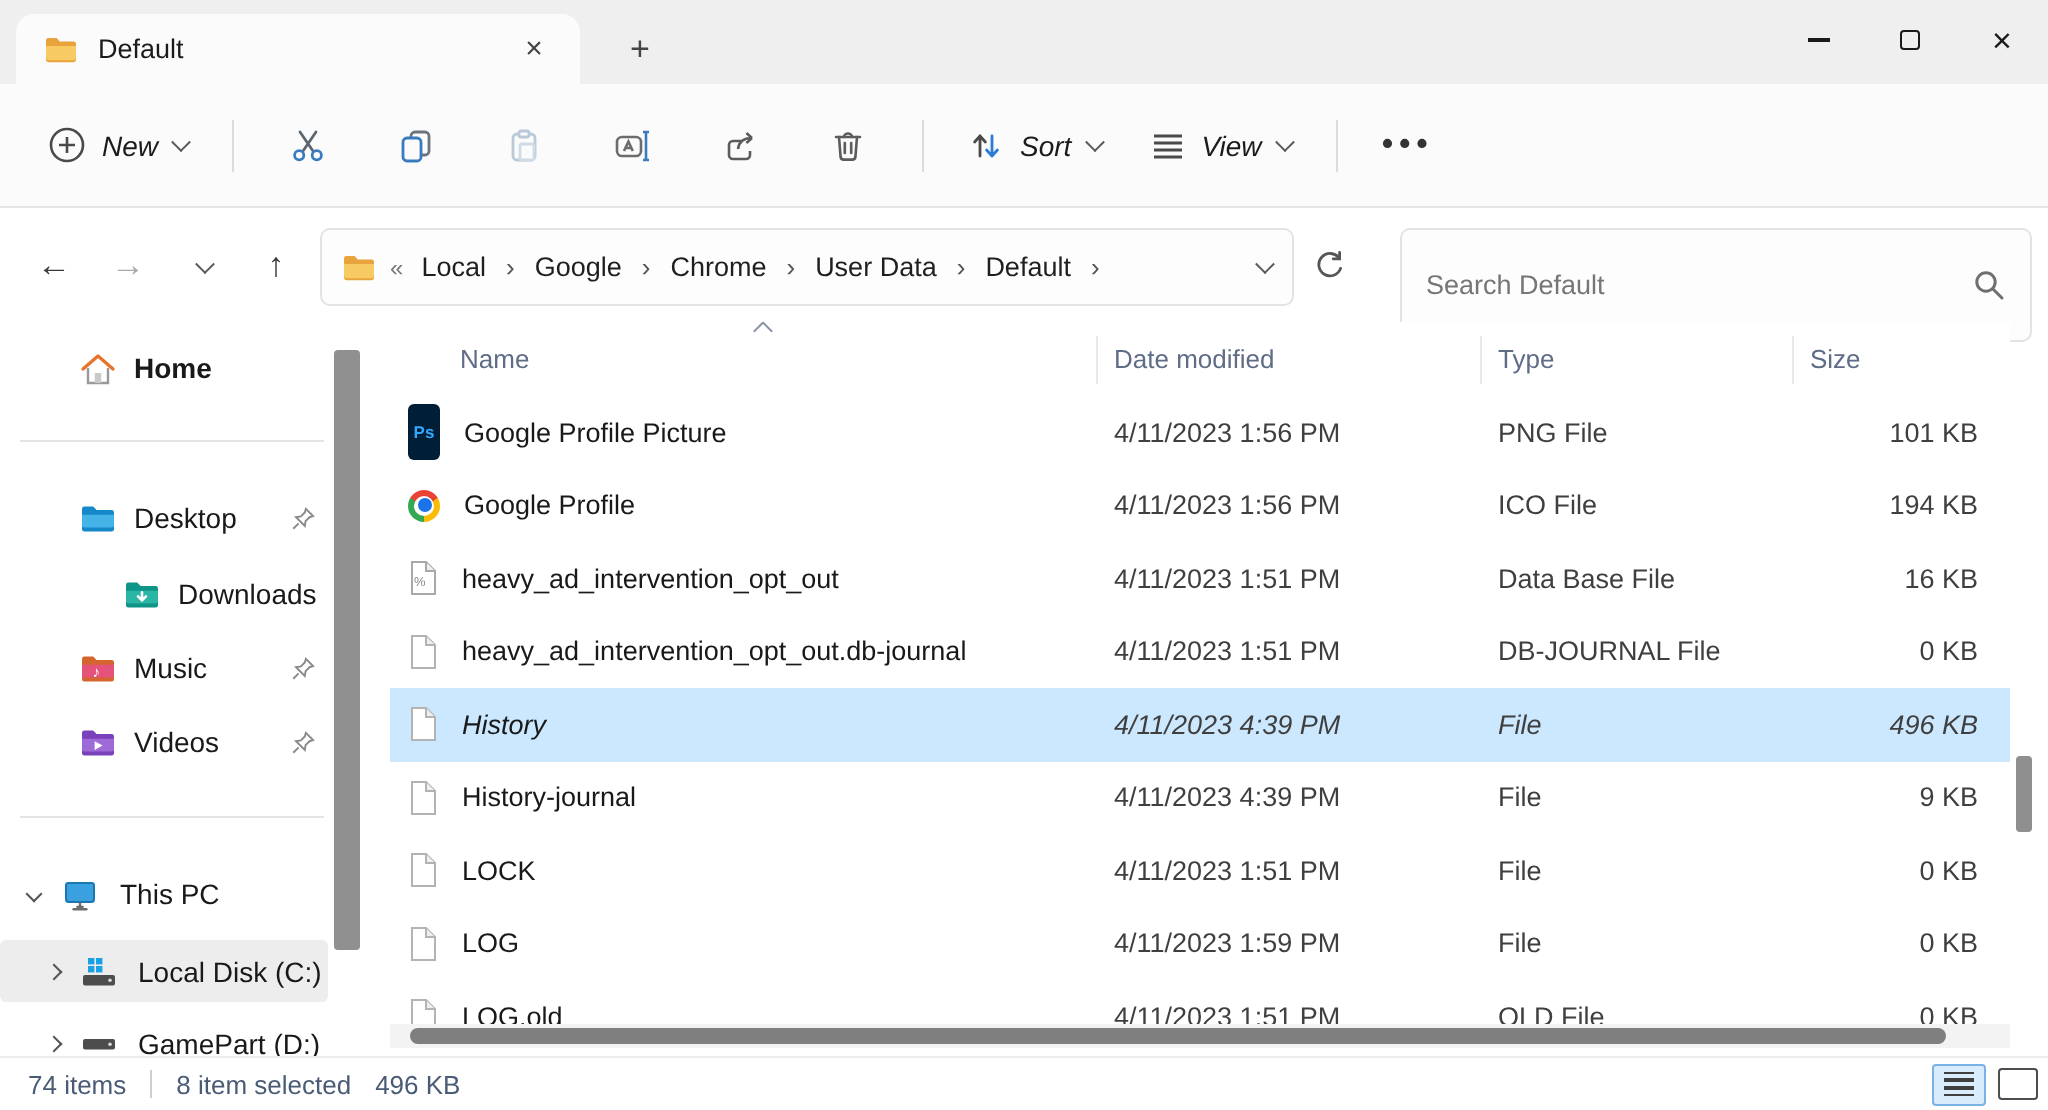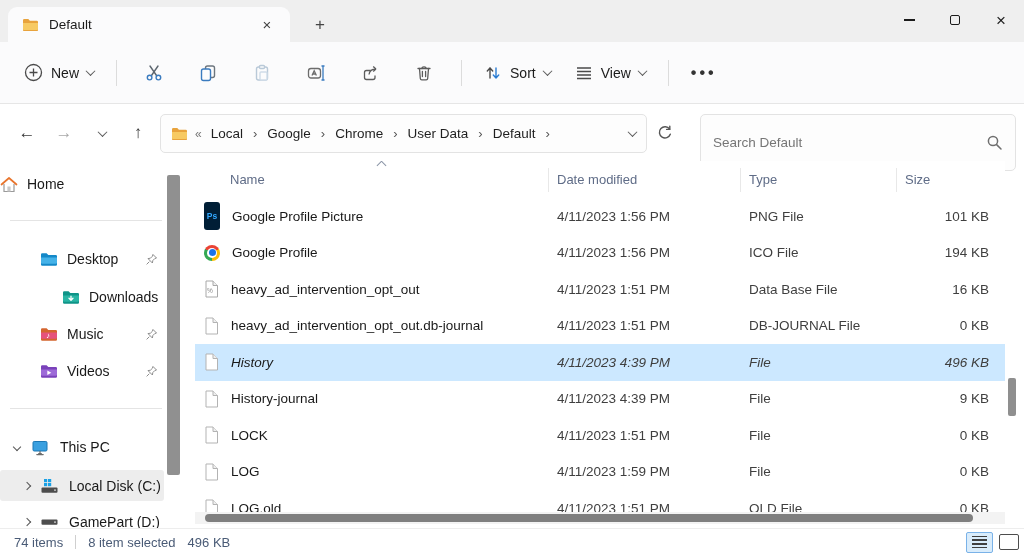--- a/index.html
+++ b/index.html
@@ -20,21 +20,21 @@
   .wc-btn { width:46px; height:40px; border:none; background:transparent; display:flex;
             align-items:center; justify-content:center; cursor:pointer; color:#1b1b1b; }
   .wc-min-glyph { display:block; width:11px; height:1.4px; background:#1b1b1b; }
   .wc-max-glyph { display:block; width:10px; height:10px; border:1.2px solid #1b1b1b; border-radius:2px; }
   .wc-close-glyph { font-size:17px; line-height:1; color:#1b1b1b; }
 
   
   .toolbar { position:absolute; left:0; top:42px; width:1024px; height:62px; background:#fbfbfc;
              border-bottom:1px solid #e6e6e6; display:flex; align-items:center; padding-left:12px; }
   .tb-btn { display:flex; align-items:center; gap:8px; border:none; background:transparent;
-            height:38px; padding:0 12px; border-radius:4px; cursor:pointer; font-size:14px; color:#1b1b1b; }
+            height:38px; padding:0 12px; border-radius:4px; cursor:pointer; font-size:14px; color:#1b1b1b;font-style:italic; }
   .tb-iconbtn { width:44px; height:38px; display:flex; align-items:center; justify-content:center;
                 border:none; background:transparent; border-radius:4px; cursor:pointer; margin:0 5px; }
   .tb-sep { width:1px; height:26px; background:#dcdcdc; margin:0 10px; }
   .chev { display:inline-block; width:7px; height:7px; border-right:1.4px solid #5a5a5a;
           border-bottom:1.4px solid #5a5a5a; transform:rotate(45deg) translate(-1px,-1px); }
   .dots { letter-spacing:3px; font-size:16px; font-weight:bold; color:#333; }
 
   
   .addressrow { position:absolute; left:0; top:105px; width:1024px; height:56px; background:#fff; }
   .nav-btn { position:absolute; top:14px; width:30px; height:28px; border:none; background:transparent;
@@ -278,21 +278,21 @@
       <span>
         <svg width="17" height="17" viewBox="0 0 17 17" fill="none" stroke="#6f6f6f" stroke-width="1.5" stroke-linecap="round">
             <circle cx="7" cy="7" r="4.6"></circle>
             <path d="M10.6 10.6 L15 15"></path>
           </svg>
       </span>
     </div>
   </div>
 
   <aside class="sidebar">
-    <div class="side-item" style="top:8px; ">
+    <div class="side-item" style="top:8px; padding-left:40px;font-weight:bold;">
       <span>
         <svg width="18" height="17" viewBox="0 0 18 17" fill="none">
             <path d="M4 8 v7.5 h10 V8" fill="#fff" stroke="#9a9a9a" stroke-width="1.2"></path>
             <rect x="7.4" y="10.5" width="3.2" height="5" fill="#c9c9c9"></rect>
             <path d="M1.5 8.5 L9 2 l7.5 6.5" stroke="#e8742c" stroke-width="1.7" stroke-linecap="round" stroke-linejoin="round"></path>
           </svg>
       </span>
       <span>Home</span>
     </div>
 

